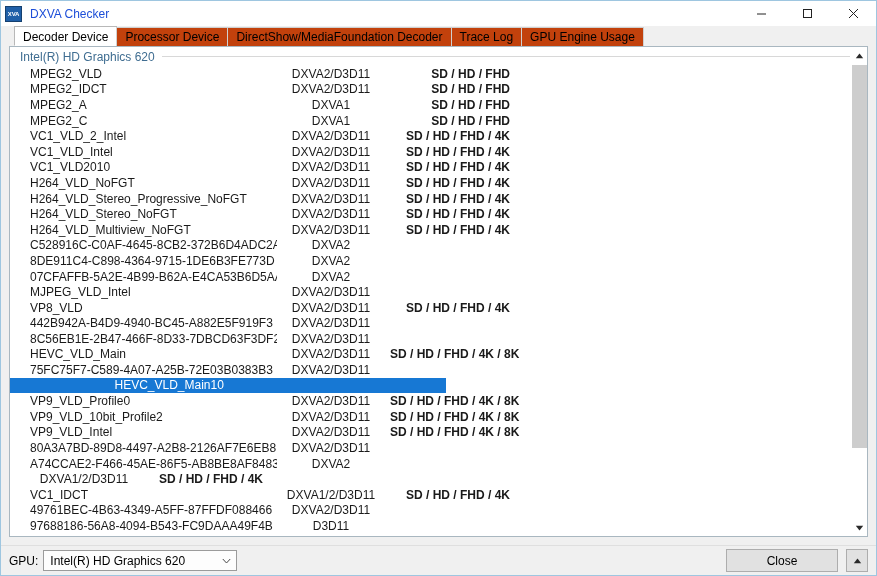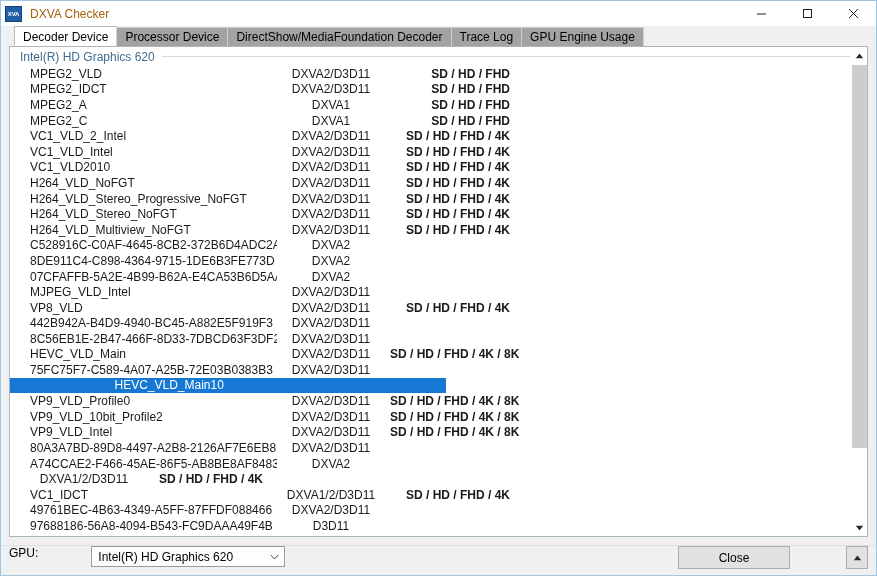--- a/index.html
+++ b/index.html
@@ -48,21 +48,21 @@
     justify-content: center;
     font-size: 6px;
     font-weight: bold;
     color: #ffffff;
     letter-spacing: -0.2px;
     font-family: "Liberation Sans", sans-serif;
   }
   #app-title {
     margin-left: 8px;
     font-size: 12px;
-    color: #a16207;
+    color: #1d4ed8;
     white-space: nowrap;
   }
   .wincontrols {
     position: absolute;
     right: 0;
     top: 0;
     height: 25px;
     display: flex;
   }
   .winbtn {
@@ -88,21 +88,21 @@
     padding-left: 13px;
     position: relative;
     box-sizing: border-box;
   }
   .tab {
     height: 19px;
     line-height: 19px;
     padding: 0 8px;
     font-size: 12px;
     color: #000000;
-    background: #a3a3a3;
+    background: #c2410c;
     border: 1px solid #d0d0d0;
     border-bottom: none;
     box-sizing: border-box;
     white-space: nowrap;
     margin-right: -1px;
   }
   .tab.selected {
     background: #ffffff;
     border: 1px solid #b8b8b8;
     border-bottom: 1px solid #ffffff;
@@ -224,25 +224,24 @@
     background: #cdcdcd;
   }
 
   
   #statusbar {
     height: 30px;
     min-height: 30px;
     background: #f0f0f0;
     border-top: 1px solid #dfdfdf;
     display: flex;
-    align-items: flex-start;
+    align-items: center;
     padding: 0 8px;
     box-sizing: border-box;
     position: relative;
-    gap: 48px;
   }
   #gpu-label {
     font-size: 12px;
     color: #000000;
     margin-right: 5px;
   }
   #gpu-select {
     width: 194px;
     height: 21px;
     background: #fdfdfd;

